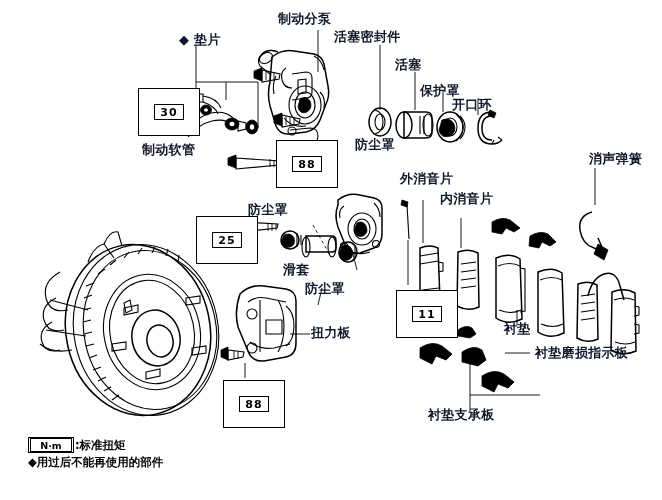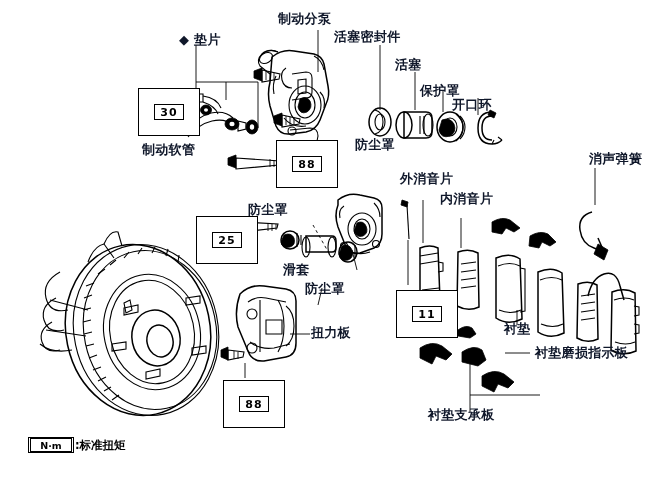--- a/index.html
+++ b/index.html
@@ -391,16 +391,17 @@
     <div class="inner">88</div>
   </div>
 
   <div id="legend">
     <div class="row">
       <span class="nmbox">
         <span class="inner">N·m</span>
       </span>
       <span>:标准扭矩</span>
     </div>
+    <div class="row2">◆用过后不能再使用的部件</div>
   </div>
 
 
 </div>
 
 </body></html>

